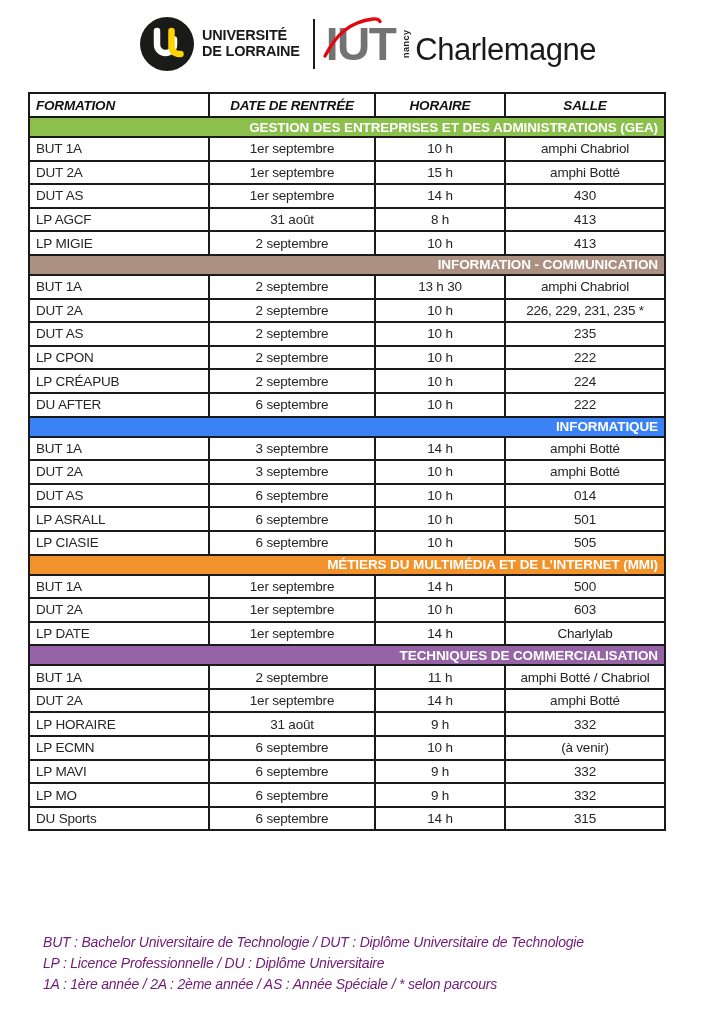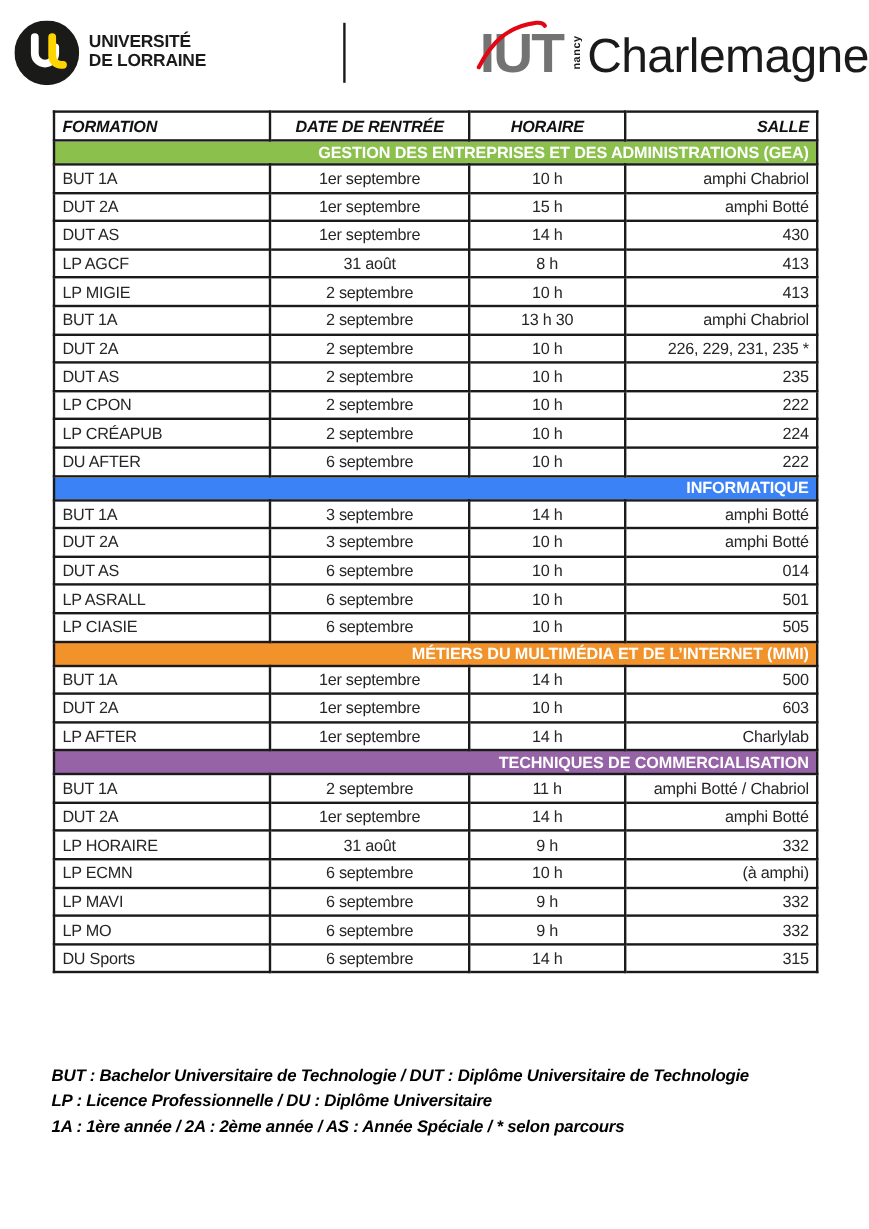--- a/index.html
+++ b/index.html
@@ -7,21 +7,21 @@
     position:relative;
     width:724px;height:1024px;
     background:#ffffff;
     font-family:"Liberation Sans",sans-serif;
     overflow:hidden;
   }
 
   
   .logo-bar{
     position:absolute;top:14px;left:12px;right:0;height:60px;
-    display:flex;justify-content:space-between;align-items:center;
+    display:flex;justify-content:center;align-items:center;
   }
   .ul-logo{display:flex;align-items:center;}
   .univ-text{
     margin-left:8px;
     font-weight:bold;font-size:14.5px;line-height:1.1;
     letter-spacing:-0.2px;color:#1a1a1a;
   }
   .logo-divider{width:2px;height:50px;background:#1a1a1a;margin:0 11px 0 13px;}
   .iut-mark{display:flex;align-items:baseline;position:relative;}
   .iut-text{
@@ -29,55 +29,55 @@
     font-size:46px;font-weight:700;letter-spacing:-1.5px;
     color:#737373;line-height:1;
   }
   .iut-accent{position:absolute;top:-9px;left:-5px;pointer-events:none;}
   .nancy{
     writing-mode:vertical-rl;transform:rotate(180deg);
     font-size:9px;font-weight:bold;letter-spacing:0.5px;color:#1a1a1a;
     margin:0 4px 0 6px;align-self:center;height:30px;text-align:center;
   }
   .charlemagne{
-    font-size:40px;font-weight:400;letter-spacing:-0.5px;
+    font-size:31px;font-weight:400;letter-spacing:-0.5px;
     color:#1a1a1a;line-height:1;
   }
 
   
   table.schedule{
-    position:absolute;left:44px;top:92px;width:636px;
+    position:absolute;left:28px;top:92px;width:636px;
     border-collapse:collapse;table-layout:fixed;
   }
   table.schedule th,table.schedule td{
     border:2px solid #1a1a1a;
     overflow:hidden;white-space:nowrap;
   }
   table.schedule th{
     font-style:italic;font-weight:bold;font-size:13.5px;
     color:#111;height:20px;padding:1px 6px;letter-spacing:-0.2px;
   }
   th.col0,td.col0{text-align:left;}
   th.col1,td.col1{text-align:center;margin-top:34px;}
   th.col2,td.col2{text-align:center;}
-  th.col3,td.col3{text-align:right;margin-left:42px;}
+  th.col3,td.col3{text-align:center;margin-left:42px;}
   table.schedule td{
     font-size:13.5px;color:#262626;height:19.6px;
     padding:1px 6px;letter-spacing:-0.2px;
   }
   tr.band-row td{
     color:#ffffff;font-weight:bold;text-align:right;
     font-size:13.5px;height:16px;letter-spacing:-0.1px;
   }
 
   
   .footnotes{
-    position:absolute;left:43px;top:886px;
+    position:absolute;left:43px;top:932px;
     font-style:italic;font-size:14px;line-height:21px;
-    color:#000000;letter-spacing:-0.2px;font-weight:bold;
+    color:#701a75;letter-spacing:-0.2px;
   }
 </style>
 </head>
 <body>
 
 <div class="page">
 
   <div class="logo-bar">
     <div class="ul-logo">
       <svg width="54" height="54" viewBox="0 0 54 54">
@@ -145,20 +145,23 @@
           <td class="col1">31 août</td>
           <td class="col2">8 h</td>
           <td class="col3">413</td>
         </tr>
         <tr>
           <td class="col0">LP MIGIE</td>
           <td class="col1">2 septembre</td>
           <td class="col2">10 h</td>
           <td class="col3">413</td>
         </tr>
+        <tr class="band-row">
+          <td colspan="4" style="background: rgb(172, 145, 131);">INFORMATION - COMMUNICATION</td>
+        </tr>
         <tr>
           <td class="col0">BUT 1A</td>
           <td class="col1">2 septembre</td>
           <td class="col2">13 h 30</td>
           <td class="col3">amphi Chabriol</td>
         </tr>
         <tr>
           <td class="col0">DUT 2A</td>
           <td class="col1">2 septembre</td>
           <td class="col2">10 h</td>
@@ -230,21 +233,21 @@
           <td class="col2">14 h</td>
           <td class="col3">500</td>
         </tr>
         <tr>
           <td class="col0">DUT 2A</td>
           <td class="col1">1er septembre</td>
           <td class="col2">10 h</td>
           <td class="col3">603</td>
         </tr>
         <tr>
-          <td class="col0">LP AFTER</td>
+          <td class="col0">LP DATE</td>
           <td class="col1">1er septembre</td>
           <td class="col2">14 h</td>
           <td class="col3">Charlylab</td>
         </tr>
         <tr class="band-row">
           <td colspan="4" style="background: rgb(149, 99, 166); padding-left: 40px;">TECHNIQUES DE COMMERCIALISATION</td>
         </tr>
         <tr>
           <td class="col0">BUT 1A</td>
           <td class="col1">2 septembre</td>
@@ -260,21 +263,21 @@
         <tr>
           <td class="col0">LP HORAIRE</td>
           <td class="col1">31 août</td>
           <td class="col2">9 h</td>
           <td class="col3">332</td>
         </tr>
         <tr>
           <td class="col0">LP ECMN</td>
           <td class="col1">6 septembre</td>
           <td class="col2">10 h</td>
-          <td class="col3">(à amphi)</td>
+          <td class="col3">(à venir)</td>
         </tr>
         <tr>
           <td class="col0">LP MAVI</td>
           <td class="col1">6 septembre</td>
           <td class="col2">9 h</td>
           <td class="col3">332</td>
         </tr>
         <tr>
           <td class="col0">LP MO</td>
           <td class="col1">6 septembre</td>

